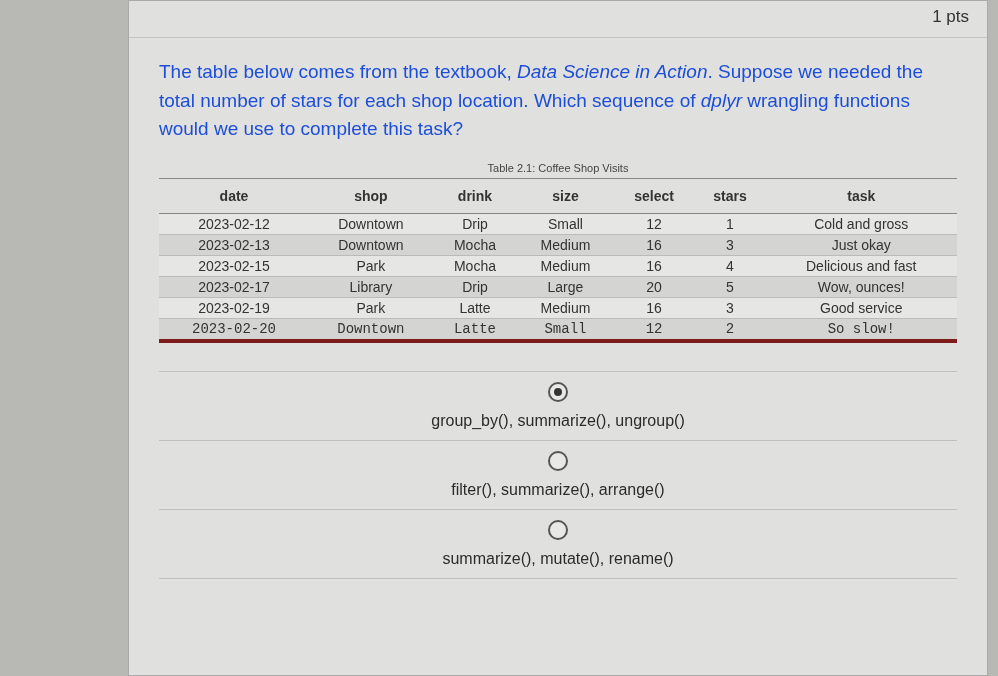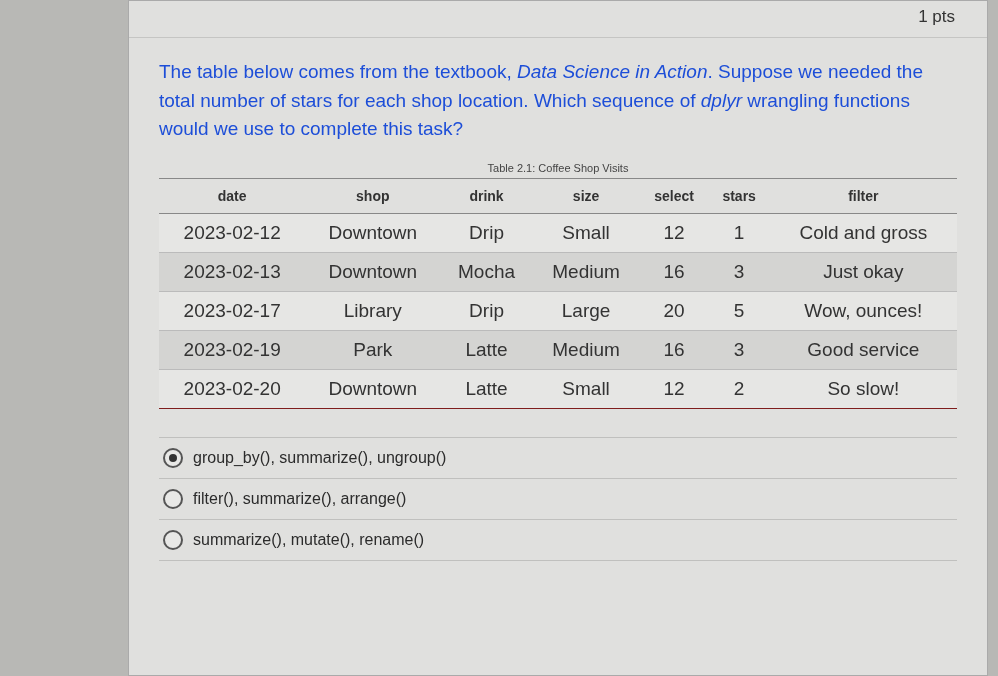--- a/index.html
+++ b/index.html
@@ -23,21 +23,21 @@
     position: relative;
   }
   .header-bar {
     height: 36px;
     border-bottom: 1px solid #c5c5c3;
     margin: 0 -30px 20px -30px;
     position: relative;
   }
   .points {
     position: absolute;
-    right: 32px;
+    right: 18px;
     top: 6px;
     font-size: 17px;
     color: #333;
     text-align: right;
   }
   .question-text {
     font-size: 19px;
     line-height: 1.5;
     color: #1d4ed8;
     margin: 0 0 18px 0;
@@ -59,44 +59,46 @@
   table.data th {
     font-weight: bold;
     font-size: 14px;
     padding: 9px 6px;
     text-align: center;
     border-top: 1px solid #888;
     border-bottom: 1px solid #888;
     background: #e0e0de;
   }
   table.data td {
-    font-size: 19px;
-    padding: 8px 6px;
+    font-size: 14px;
+    padding: 2px 6px;
     text-align: center;
     border-bottom: 1px solid #bbb;
   }
   table.data tbody tr:nth-child(odd) {
     background: #e6e6e4;
   }
   table.data tbody tr:nth-child(even) {
     background: #d4d4d2;
   }
   table.data tbody tr:last-child td {
-    border-bottom: 1px solid #7f1d1d;
+    border-bottom: 4px solid #7f1d1d;
+    font-family: Liberation Mono, monospace;
   }
   .options {
     margin: 0;
     padding: 0;
   }
   .option-row {
     border-top: 1px solid #c0c0be;
     padding: 10px 4px;
     display: flex;
     align-items: center;
     gap: 10px;
+    flex-direction: column;
   }
   .option-row:last-child {
     border-bottom: 1px solid #c0c0be;
   }
   .radio {
     width: 16px;
     height: 16px;
     border: 2px solid #555;
     border-radius: 50%;
     display: inline-flex;
@@ -131,41 +133,50 @@
   <div class="table-caption">Table 2.1: Coffee Shop Visits</div>
   <table class="data">
     <thead>
         <tr>
           <th>date</th>
           <th>shop</th>
           <th>drink</th>
           <th>size</th>
           <th>select</th>
           <th>stars</th>
-          <th>filter</th>
+          <th>task</th>
         </tr>
       </thead>
     <tbody>
         <tr>
           <td>2023-02-12</td>
           <td>Downtown</td>
           <td>Drip</td>
           <td>Small</td>
           <td>12</td>
           <td>1</td>
           <td>Cold and gross</td>
         </tr>
         <tr>
           <td>2023-02-13</td>
           <td>Downtown</td>
           <td>Mocha</td>
           <td>Medium</td>
           <td>16</td>
           <td>3</td>
           <td>Just okay</td>
+        </tr>
+        <tr>
+          <td>2023-02-15</td>
+          <td>Park</td>
+          <td>Mocha</td>
+          <td>Medium</td>
+          <td>16</td>
+          <td>4</td>
+          <td>Delicious and fast</td>
         </tr>
         <tr>
           <td>2023-02-17</td>
           <td>Library</td>
           <td>Drip</td>
           <td>Large</td>
           <td>20</td>
           <td>5</td>
           <td>Wow, ounces!</td>
         </tr>

